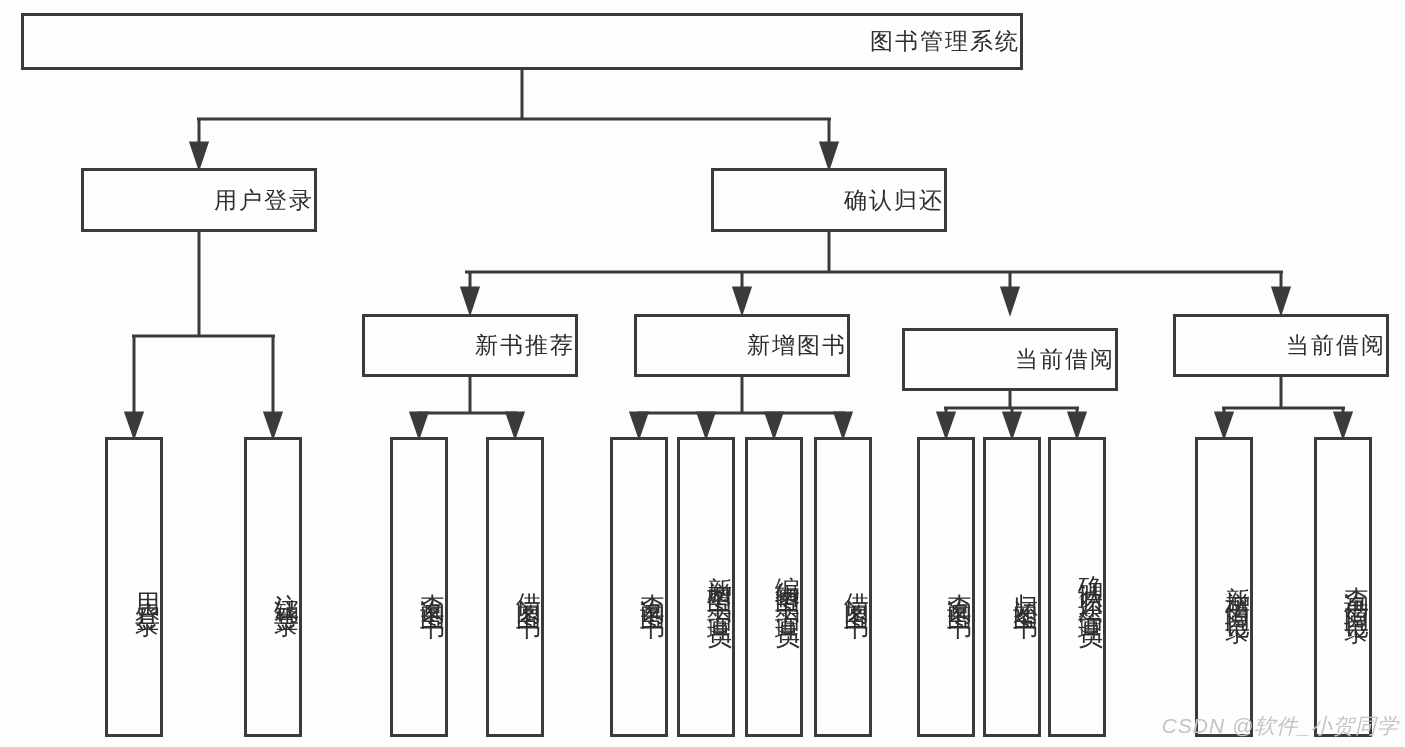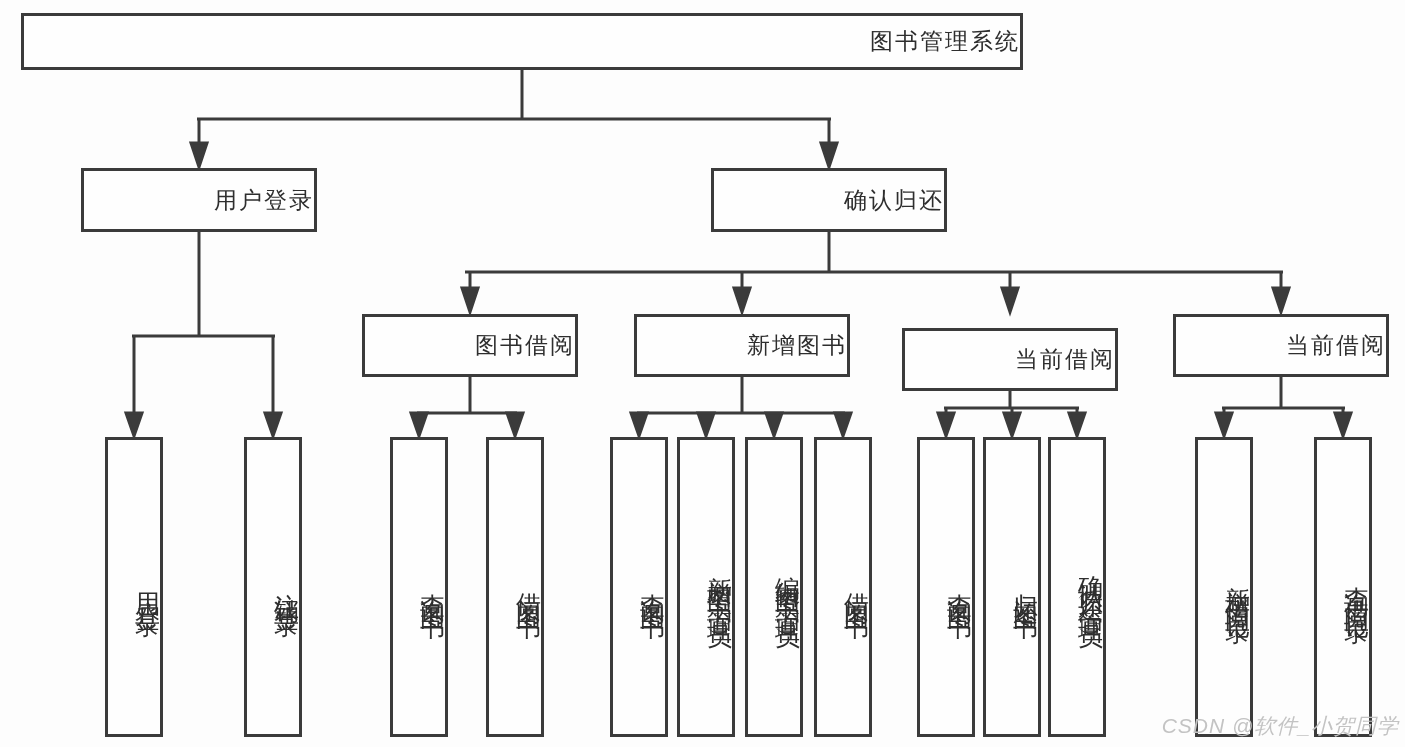--- a/index.html
+++ b/index.html
@@ -108,21 +108,21 @@
   </div>
 
   <div class="node" style="left:81px; top:168px; width:236px; height:64px">
     <span>用户登录</span>
   </div>
   <div class="node" style="left:711px; top:168px; width:236px; height:64px">
     <span>确认归还</span>
   </div>
 
   <div class="node" style="left:362px; top:314px; width:216px; height:63px">
-    <span>图书借阅</span>
+    <span>新书推荐</span>
   </div>
   <div class="node" style="left:634px; top:314px; width:216px; height:63px">
     <span>新增图书</span>
   </div>
   <div class="node" style="left:902px; top:328px; width:216px; height:63px">
     <span>当前借阅</span>
   </div>
   <div class="node" style="left:1173px; top:314px; width:216px; height:63px">
     <span>当前借阅</span>
   </div>

